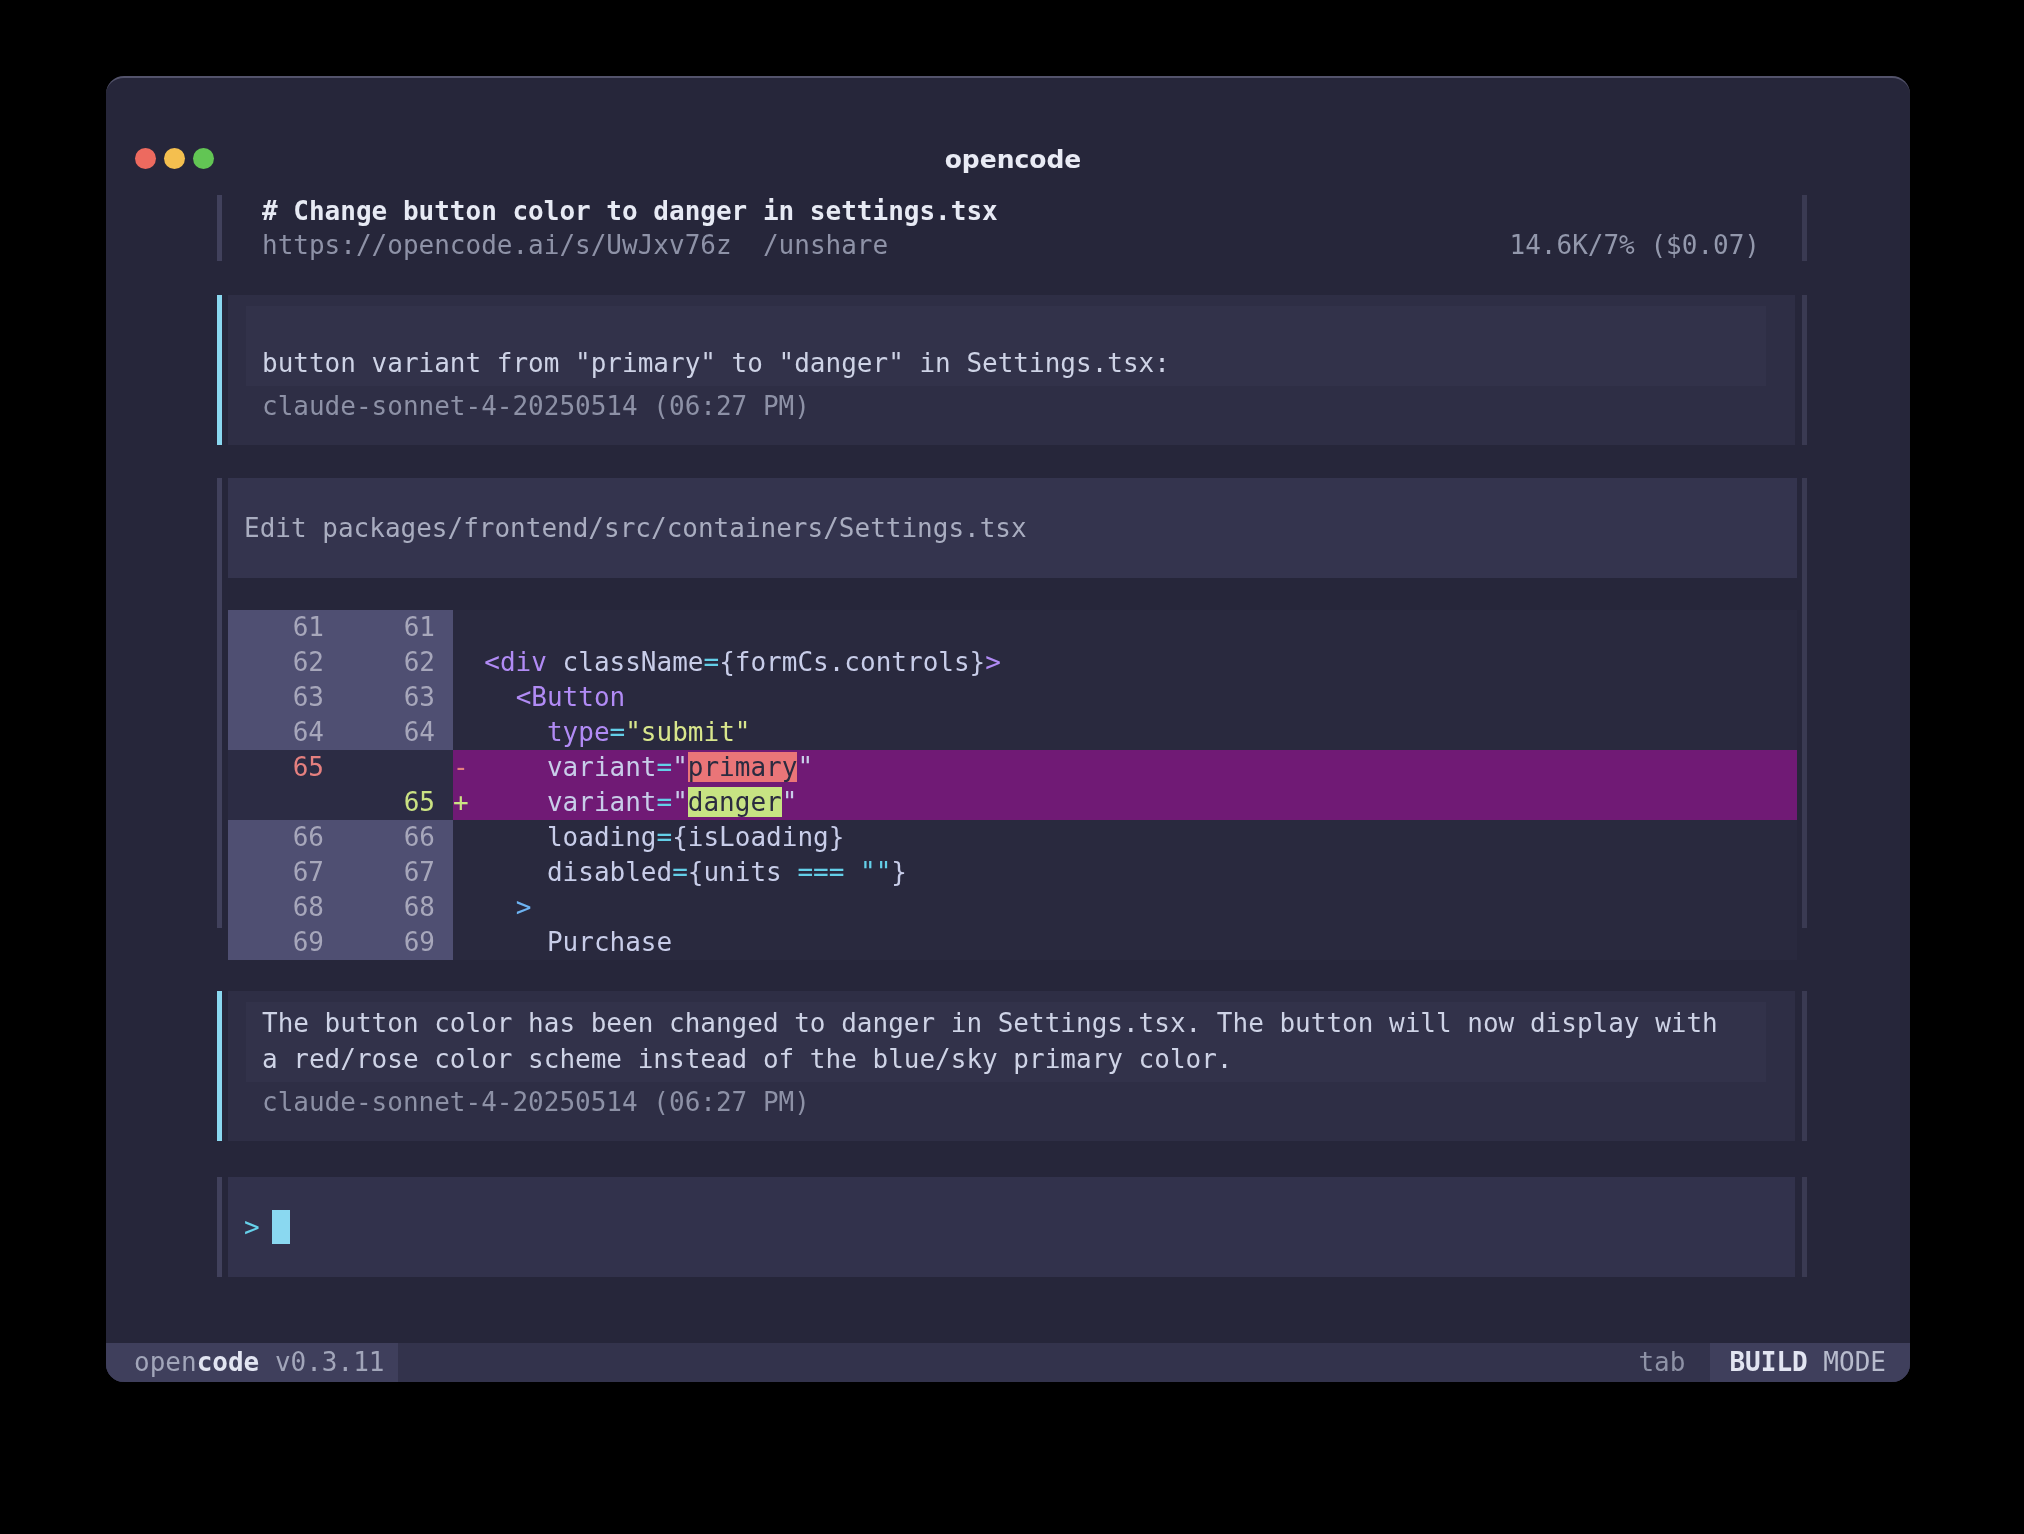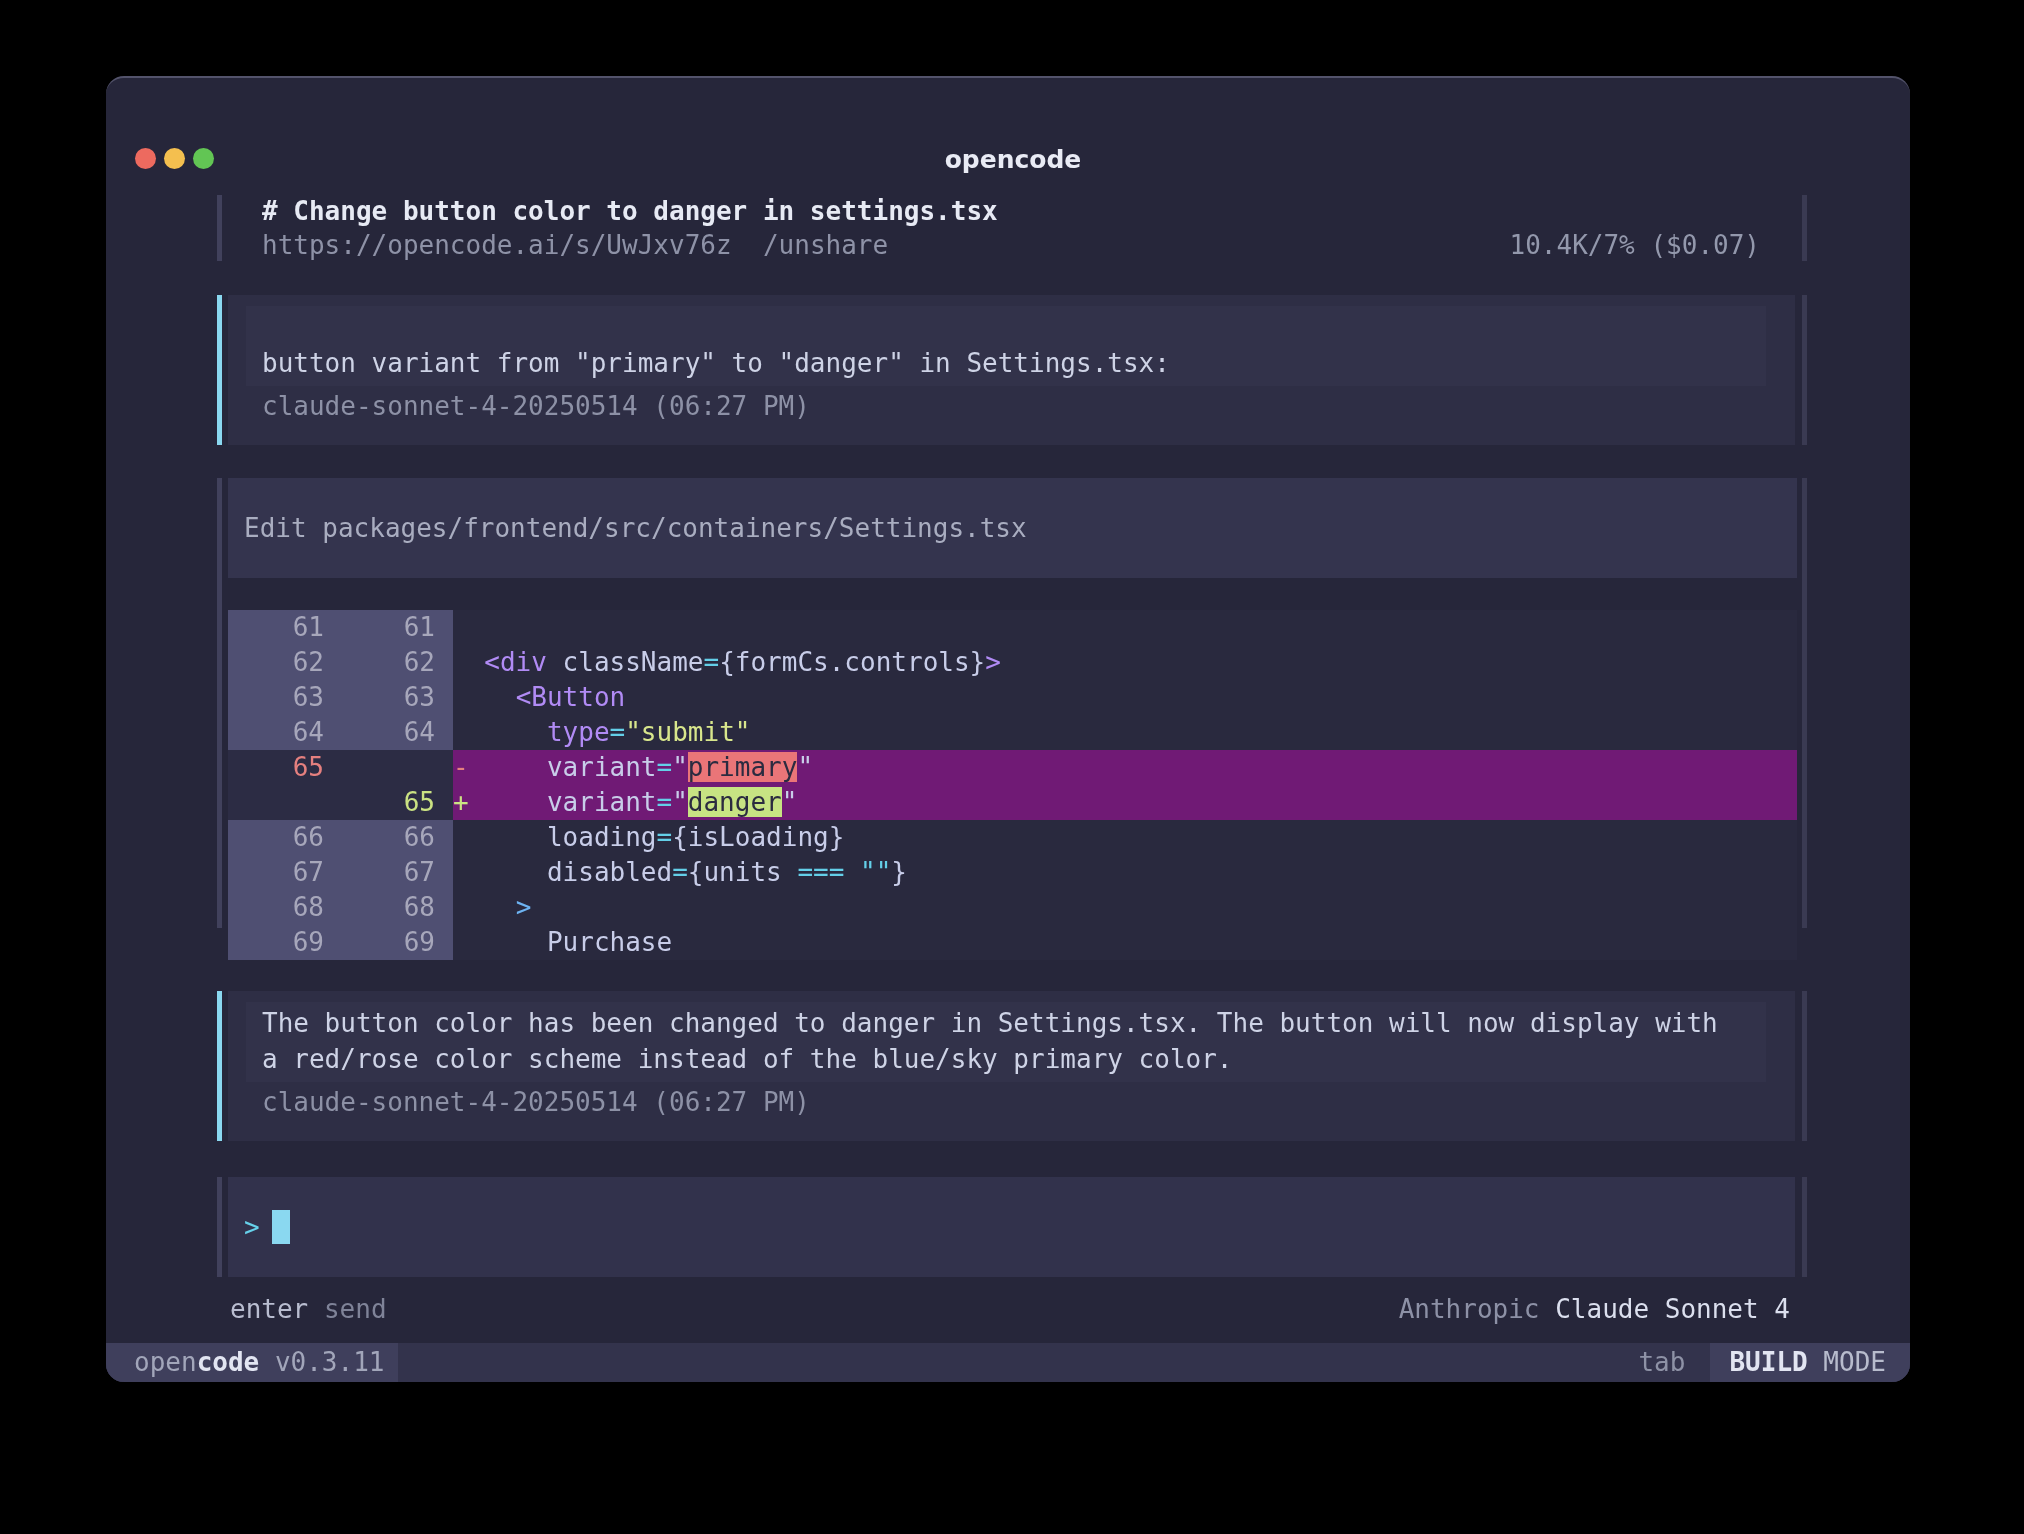--- a/index.html
+++ b/index.html
@@ -99,21 +99,21 @@
     <div class="tl amber"></div>
     <div class="tl green"></div>
     <div class="win-title">opencode</div>
   </div>
 
   <div>
     <div class="vbar gray" style="left:111px; top:117px; height:66px;"></div>
     <div class="rtrack" style="top:117px; height:66px;"></div>
     <div class="sess-title"># Change button color to danger in settings.tsx</div>
     <div class="sess-sub"><span>https://opencode.ai/s/UwJxv76z</span><span>&nbsp;&nbsp;</span><span>/unshare</span></div>
-    <div class="sess-tokens">10.4K/7% ($0.07)</div>
+    <div class="sess-tokens">14.6K/7% ($0.07)</div>
   </div>
 
   <div class="msg" style="top:217px;">
     <div class="para">
       <br>
       <span>button variant from "primary" to "danger" in Settings.tsx:</span>
     </div>
     <div class="meta">claude-sonnet-4-20250514 (06:27 PM)</div>
   </div>
   <div class="vbar cyan" style="left:111px; top:217px; height:150px;"></div>
@@ -198,24 +198,20 @@
   <div class="vbar cyan" style="left:111px; top:913px; height:150px;"></div>
   <div class="rtrack" style="top:913px; height:150px;"></div>
 
   <div class="vbar gray" style="left:111px; top:1099px; height:100px;"></div>
   <div class="rtrack" style="top:1099px; height:100px;"></div>
   <div class="inputbox">
     <div class="prompt">&gt;</div>
     <div class="cursor"></div>
   </div>
 
-  <div class="hints">
-    <span class="hint-key">enter</span><span class="hint-act"> send</span>
-    <span class="right"><span class="prov">Anthropic </span><span class="model">Claude Sonnet 4</span></span>
-  </div>
 
   <div class="statusbar">
     <div class="chip left"><span class="sb-open">open</span><span class="sb-code">code</span><span class="sb-ver"> v0.3.11</span></div>
     <div class="sb-spacer"></div>
     <div class="sb-tab">tab</div>
     <div class="sb-div"></div>
     <div class="chip right"><span class="sb-build">BUILD</span><span class="sb-mode"> MODE</span></div>
   </div>
 
 </div>

